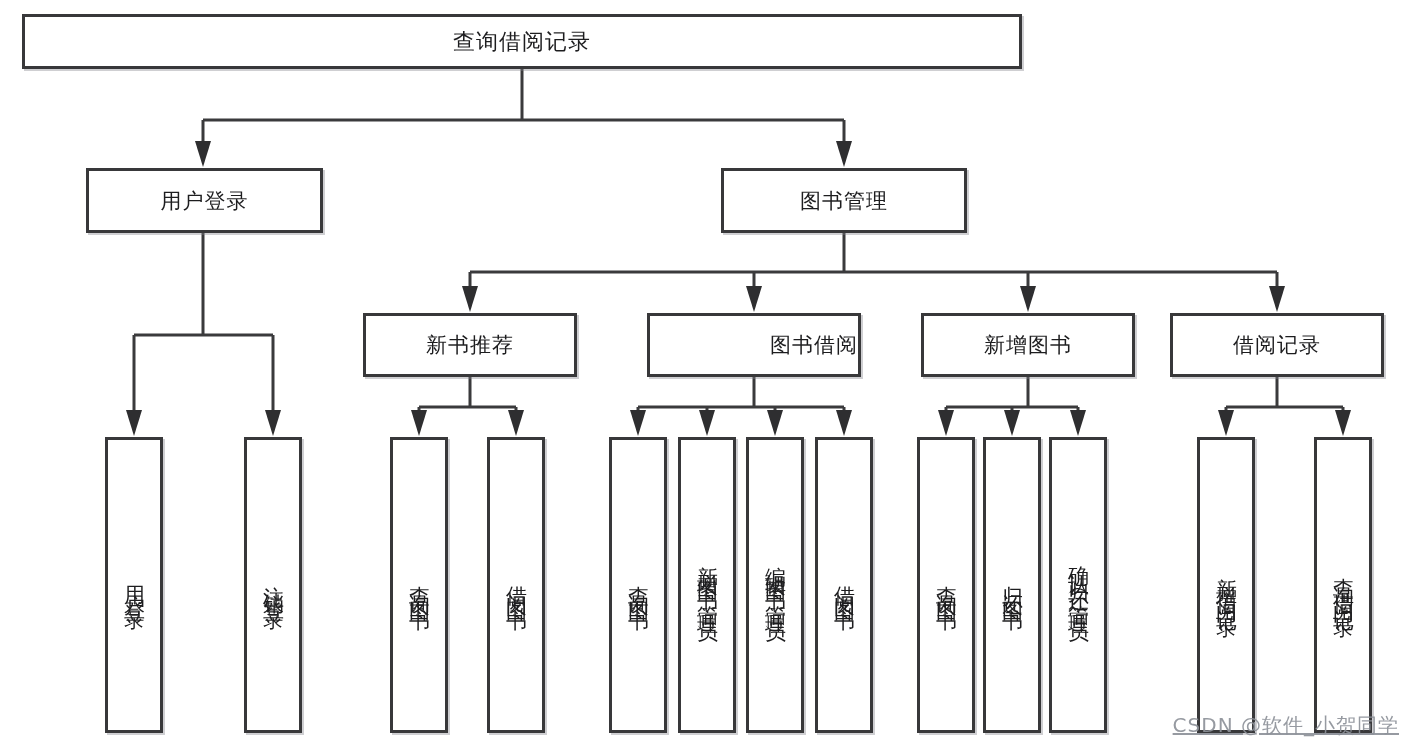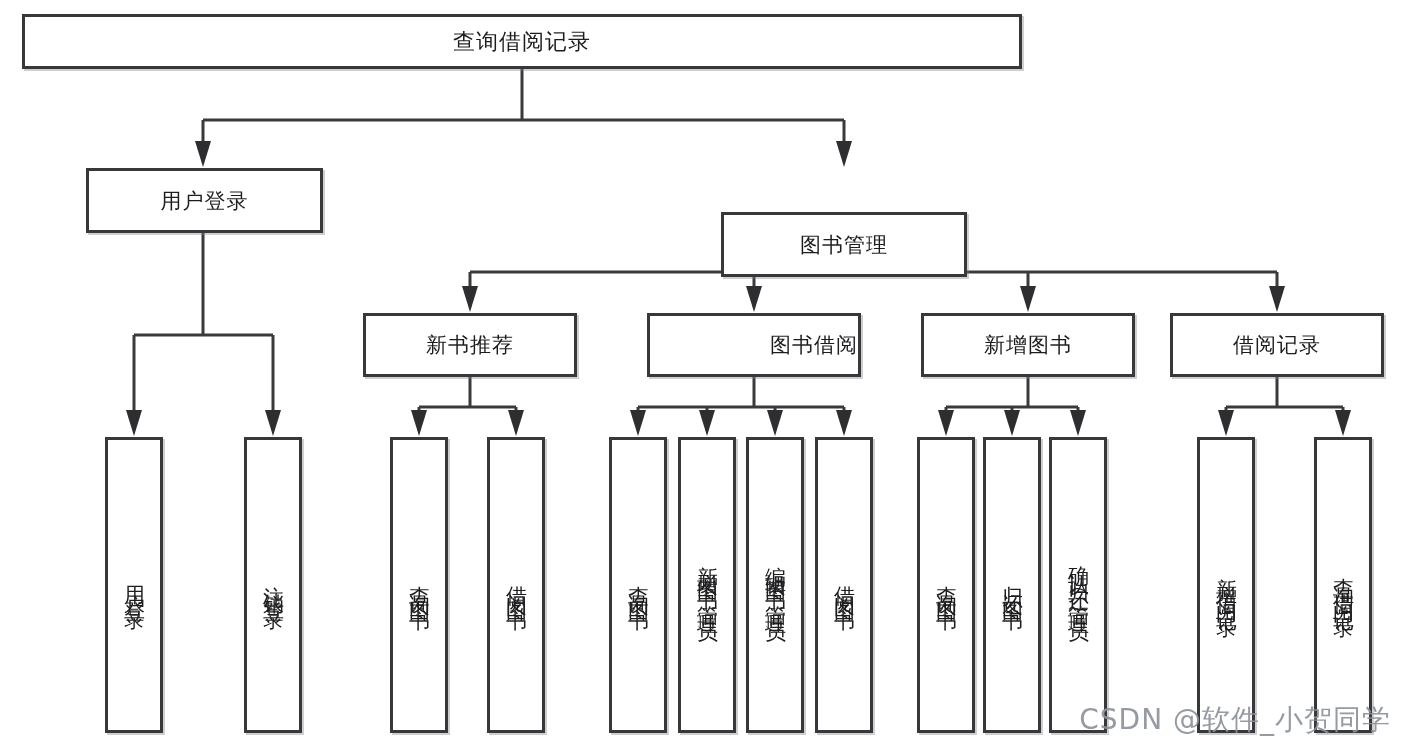--- a/index.html
+++ b/index.html
@@ -20,21 +20,21 @@
     background:#ffffff;
     border:3px solid #38383a;
     box-shadow:2px 2px 0 rgba(130,130,136,.38);
     display:flex;align-items:center;justify-content:center;
     text-align:center;
   }
   .hlabel{font-size:21px;letter-spacing:1px;white-space:nowrap;}
   #root{left:22px;top:14px;width:1000px;height:55px;}
   #root .hlabel{font-size:22px;}
   #n-user-login{left:86px;top:168px;width:237px;height:65px;}
-  #n-book-mgmt{left:721px;top:168px;width:246px;height:65px;margin-top:44px;}
+  #n-book-mgmt{left:721px;top:168px;width:246px;height:65px;}
   .l3{top:313px;width:214px;height:64px;}
   #n-new-books{left:363px;}
   #n-book-borrow{left:647px;justify-content:flex-end;}
   #n-current-borrow{left:921px;}
   #n-borrow-records{left:1170px;}
   .leaf{
     top:437px;width:58px;height:296px;
     writing-mode:vertical-rl;
   }
   .leaf .vtext{
@@ -51,25 +51,26 @@
   #f-bb-add{left:678px;}
   #f-bb-edit{left:746px;}
   #f-bb-borrow{left:815px;}
   #f-cb-query{left:917px;}
   #f-cb-return{left:983px;}
   #f-cb-confirm{left:1049px;}
   #f-br-add{left:1197px;}
   #f-br-query{left:1314px;}
   .watermark{
     position:absolute;
-    right:14px;bottom:8px;
-    font-size:28px;
+    right:6px;bottom:8px;
+    font-size:20px;
     color:rgba(141,145,153,0.92);
     letter-spacing:1px;
     white-space:nowrap;
+    text-decoration:underline;
   }
 </style>
 </head>
 <body>
 
 <div class="canvas">
 
   <svg class="wires" viewBox="0 0 1405 747" aria-hidden="true">
 
     <path class="line" d="M522 68 V120 M203 120 H844 M203 120 V150 M844 120 V150"></path>

